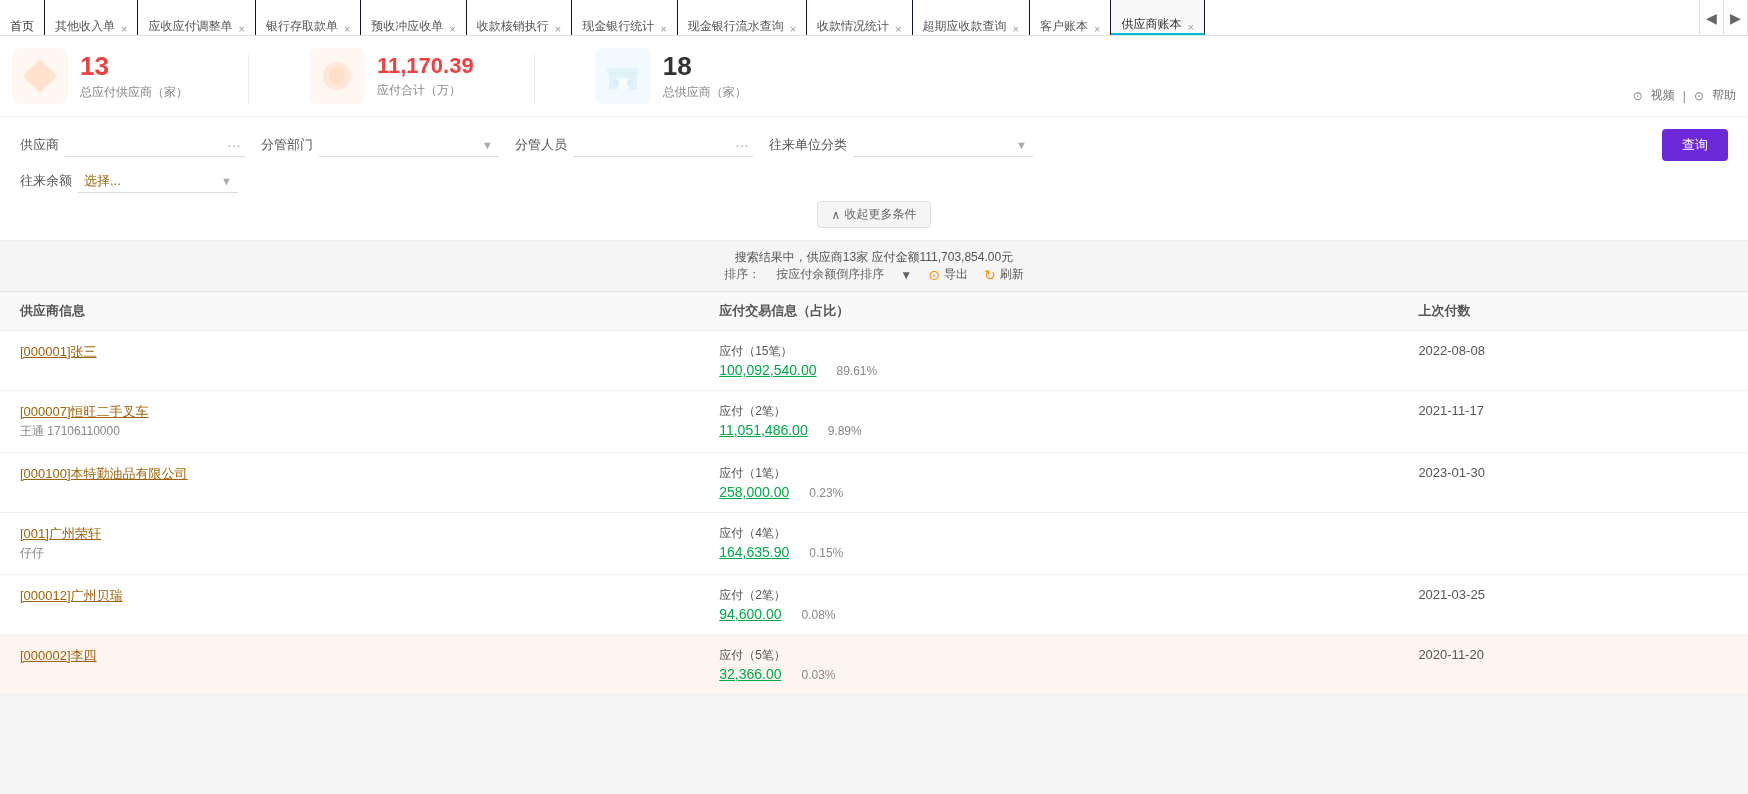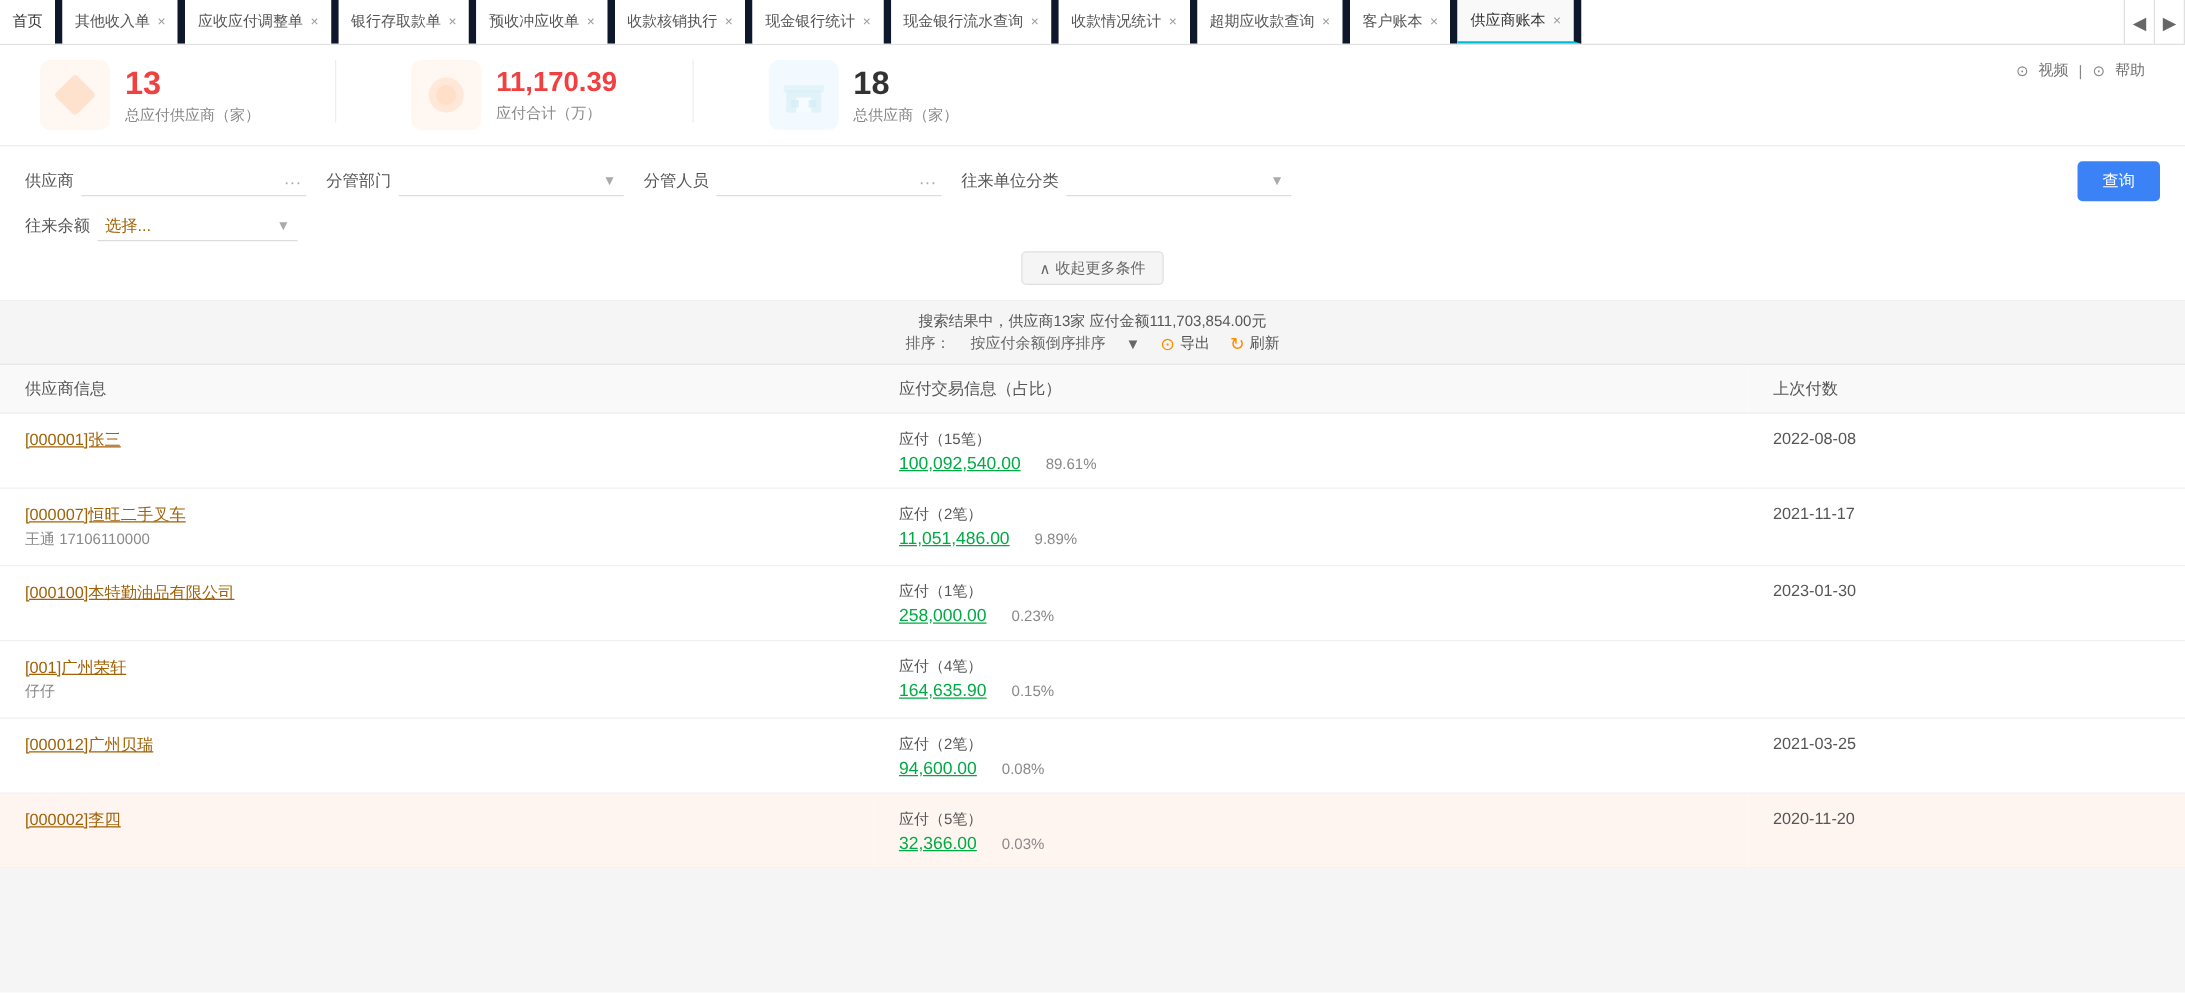--- a/index.html
+++ b/index.html
@@ -9,24 +9,24 @@
     .top-nav {
       background: #fff;
       border-bottom: 1px solid #e0e0e0;
       display: flex;
       align-items: center;
       height: 36px;
       overflow: hidden;
     }
     .nav-tab {
       display: flex;
-      align-items: center;
+      align-items: flex-end;
       padding: 0 10px;
       height: 100%;
-      border-right: 6px solid #0f172a;
+      border-right: 1px solid #0f172a;
       white-space: nowrap;
       font-size: 12px;
       cursor: pointer;
       color: #555;
       background: #fff;
       flex-shrink: 0;
     }
     .nav-tab:first-child { color: #333; }
     .nav-tab .close-x { margin-left: 6px; color: #999; font-size: 11px; }
     .nav-tab:last-child { border-right: none; }
@@ -45,22 +45,22 @@
       cursor: pointer;
       color: #666;
       font-size: 14px;
       border-right: 1px solid #e0e0e0;
     }
 
     
     .stat-bar {
       background: #fff;
       display: flex;
-      align-items: flex-start;
-      padding: 12px 32px;
+      align-items: flex-end;
+      padding: 12px 12px;
       border-bottom: 1px solid #eee;
       position: relative;
     }
     .stat-item {
       display: flex;
       align-items: center;
       margin-right: 60px;
       flex-shrink: 0;
     }
     .stat-icon {
@@ -151,21 +151,21 @@
       cursor: pointer;
     }
     .filter-select-wrap .chevron {
       position: absolute;
       right: 6px;
       color: #aaa;
       font-size: 11px;
       pointer-events: none;
     }
     .btn-search {
-      background: #3b82f6;
+      background: #6d28d9;
       color: #fff;
       border: none;
       padding: 7px 20px;
       border-radius: 4px;
       font-size: 13px;
       cursor: pointer;
       margin-left: auto;
       flex-shrink: 0;
       font-family: Liberation Mono, monospace;
     }
@@ -220,21 +220,21 @@
     }
     table {
       width: 100%;
       border-collapse: collapse;
     }
     thead th {
       background: #f9f9f9;
       padding: 10px 20px;
       text-align: left;
       font-size: 13px;
-      font-weight: 400;
+      font-weight: 700;
       color: #555;
       border-bottom: 1px solid #eee;
       white-space: nowrap;
     }
     tbody tr {
       border-bottom: 1px solid #f0f0f0;
     }
     tbody tr.highlighted { background: #fff5f0; }
     tbody td {
       padding: 12px 20px;

